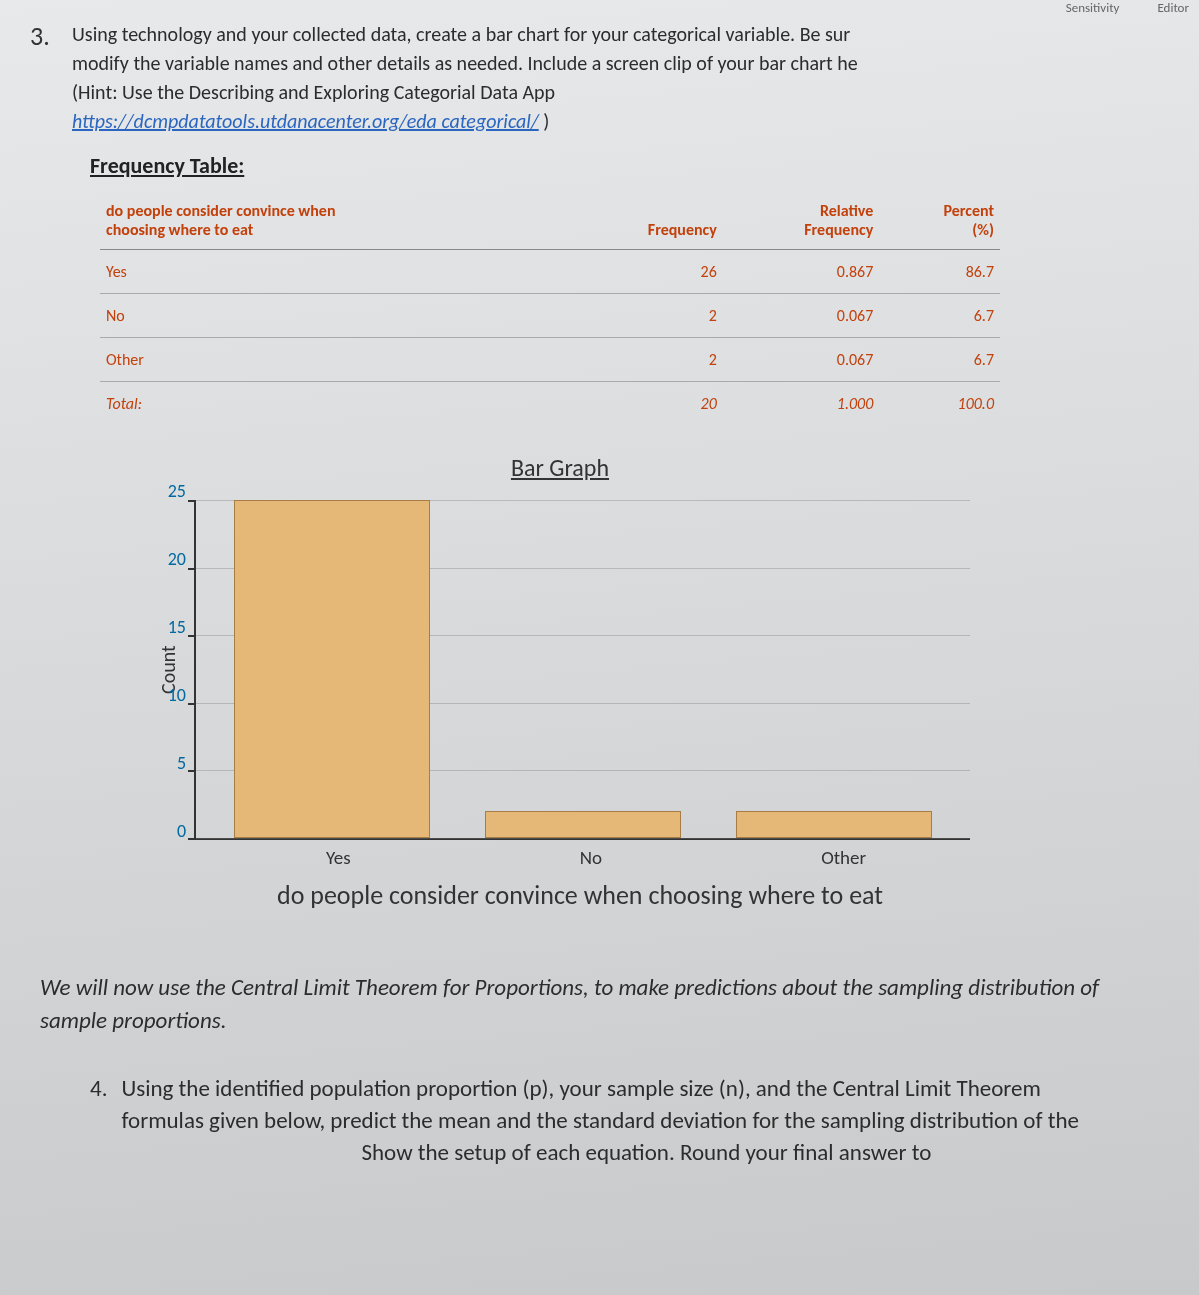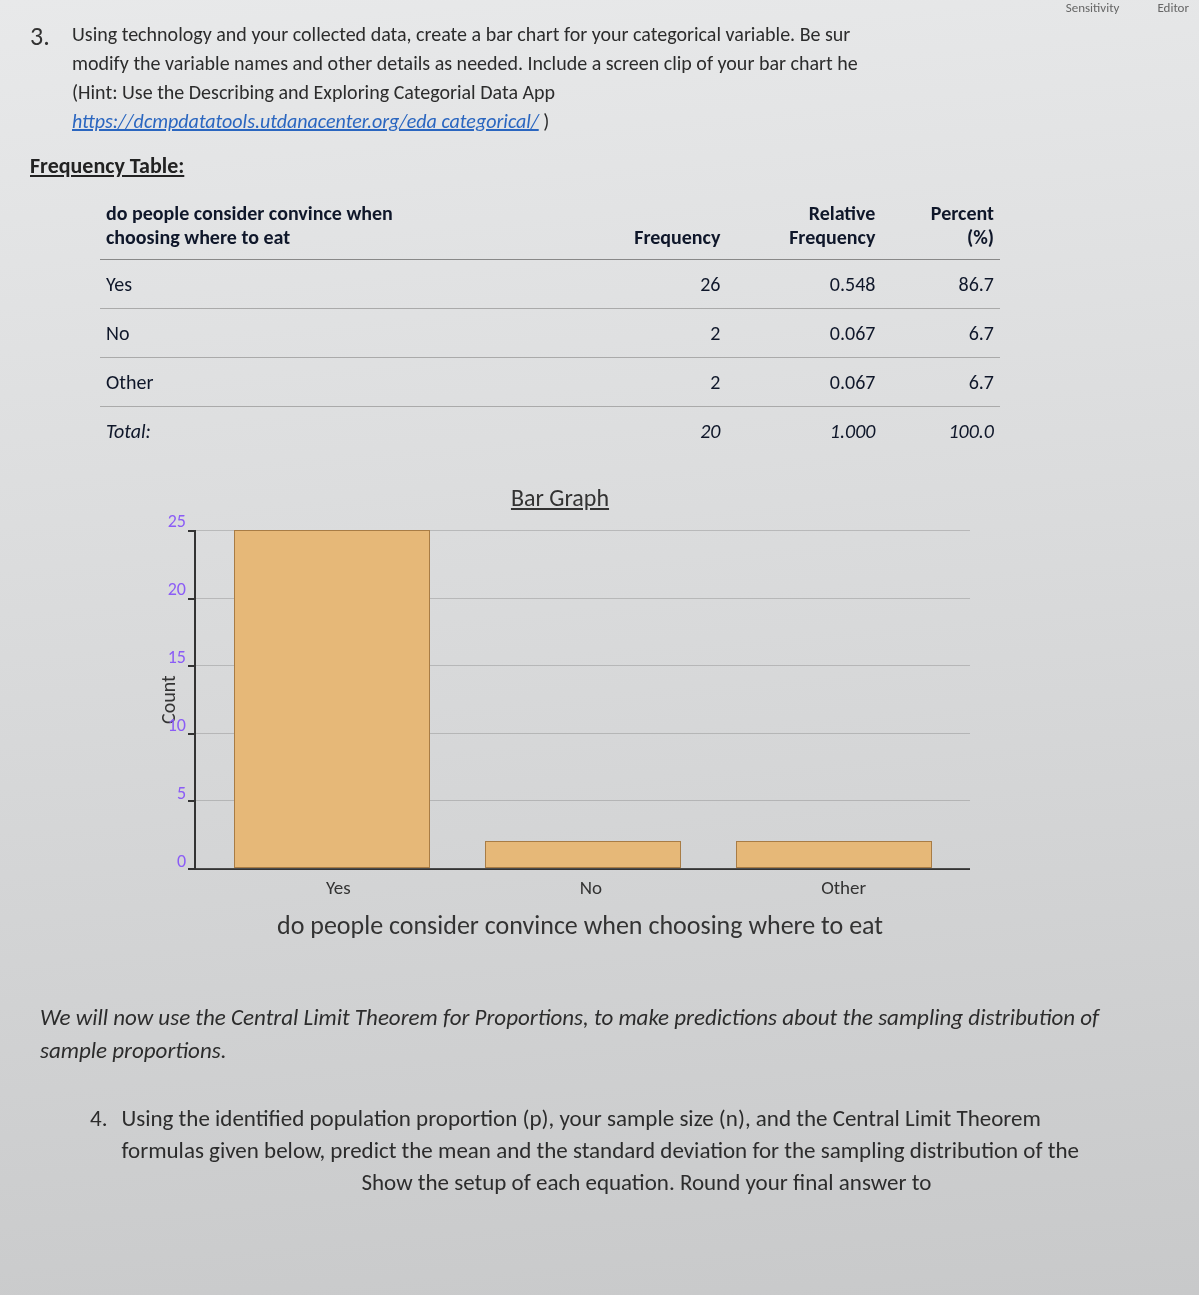--- a/index.html
+++ b/index.html
@@ -26,32 +26,33 @@
     display: flex;
     align-items: flex-start;
     gap: 14px;
     margin-bottom: 16px;
     padding-right: 0;
   }
   .q3-num { font-size: 26px; color:#333; min-width:28px; }
   .q3-body { font-size: 20px; line-height: 1.45; color:#2c2c2c; }
   .link { color:#2a66c0; text-decoration: underline; font-style: italic; }
   .freq-title {
+    margin-left: 60px;
     font-weight: 700;
     text-decoration: underline;
     font-size: 22px;
     color:#222;
     margin-bottom: 12px;
   }
   table.freq {
     margin-left: 70px;
     border-collapse: collapse;
     width: 900px;
-    font-size: 20px;
-    color:#0f172a;
+    font-size: 16px;
+    color:#c2410c;
   }
   table.freq th {
     font-weight: 700;
     text-align: left;
     padding: 10px 6px;
     border-bottom: 1px solid #888;
     vertical-align: bottom;
   }
   table.freq th.right, table.freq td.right { text-align: right; }
   table.freq td {
@@ -89,21 +90,21 @@
     color:#333;
     padding: 0 6px;
   }
   .yaxis {
     display: flex;
     flex-direction: column;
     justify-content: space-between;
     align-items: flex-end;
     padding-right: 8px;
     font-size: 18px;
-    color:#8b5cf6;
+    color:#0369a1;
     height: 100%;
   }
   .yaxis div { height:0; line-height:0; position:relative; }
   .yaxis div span { position:absolute; right:0; top:-9px; }
   .plot {
     flex: 1;
     height: 100%;
     border-left: 2px solid #333;
     border-bottom: 2px solid #333;
     position: relative;
@@ -196,21 +197,21 @@
       </th>
       <th class="right">
         <span>Percent</span><br><span>(%)</span>
       </th>
     </tr>
   </thead>
   <tbody>
     <tr>
       <td>Yes</td>
       <td class="right">26</td>
-      <td class="right">0.548</td>
+      <td class="right">0.867</td>
       <td class="right">86.7</td>
     </tr>
     <tr>
       <td>No</td>
       <td class="right">2</td>
       <td class="right">0.067</td>
       <td class="right">6.7</td>
     </tr>
     <tr>
       <td>Other</td>

